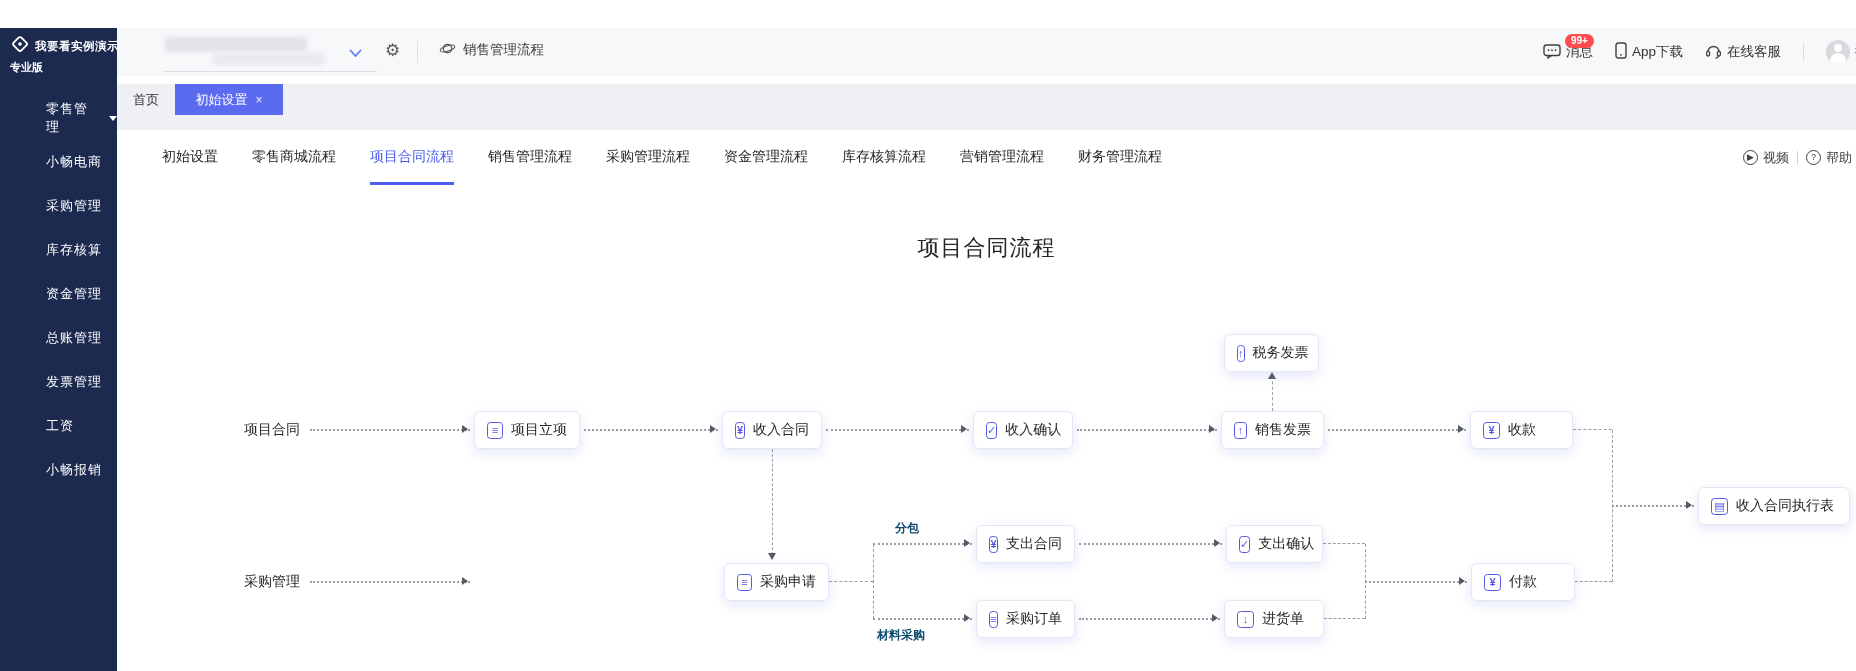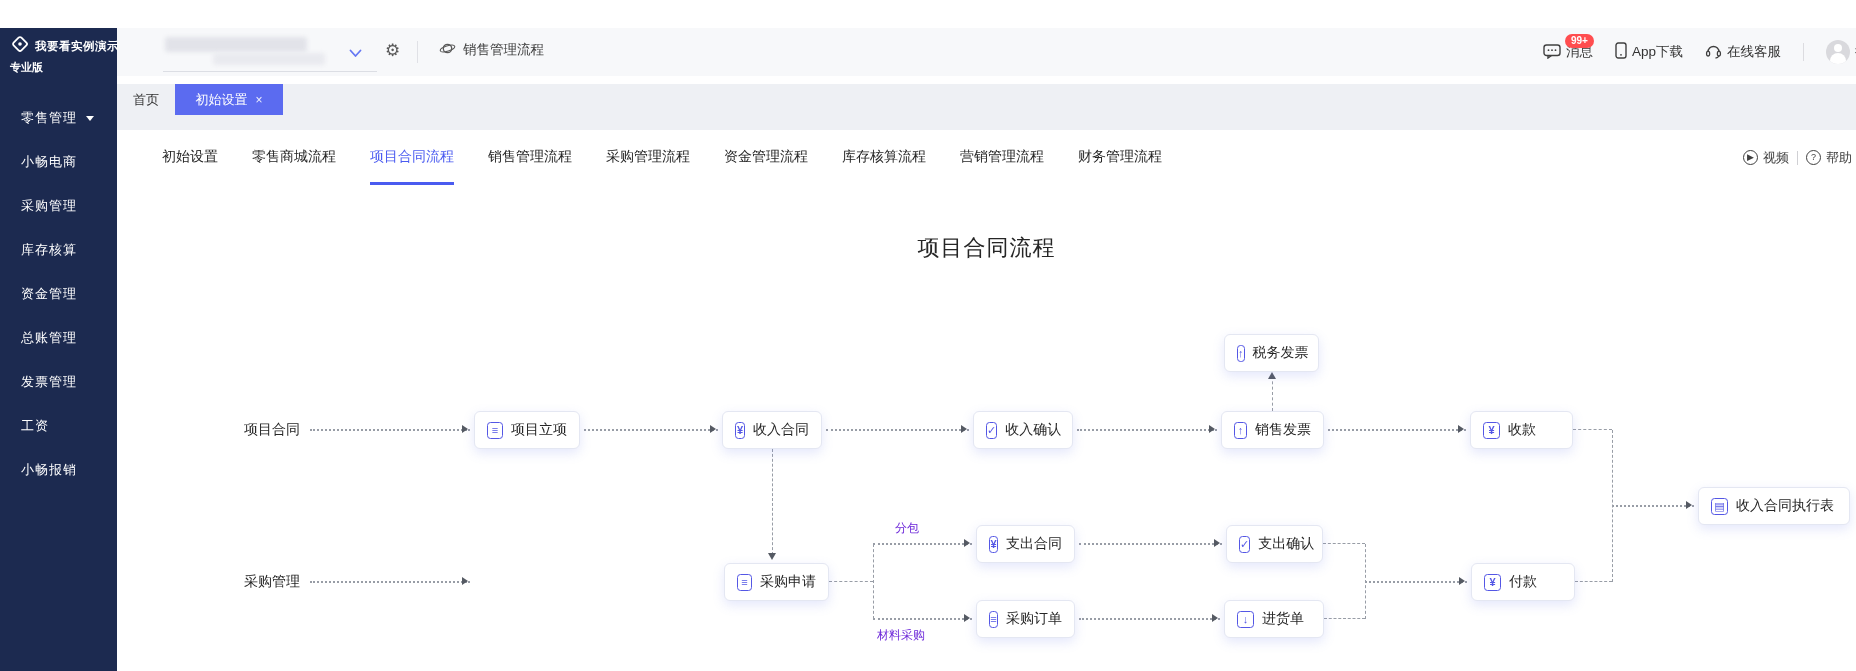--- a/index.html
+++ b/index.html
@@ -10,21 +10,21 @@
   
   #sidebar { left:0; top:28px; width:117px; height:643px; background:#1c2a50; color:#fff; z-index:5; }
   #logo-block { position:relative; height:50px; padding:6px 8px 0 10px; }
   #logo-row { display:flex; align-items:center; gap:5px; }
   #brand-text { font-size:11.5px; font-weight:600; letter-spacing:.5px; white-space:nowrap; }
   #edition-text { font-size:11px; margin-top:2px; font-weight:600; }
   .side-item { height:44px; display:flex; align-items:center; padding-left:21px; font-size:13px;
     font-weight:500; letter-spacing:1px; cursor:pointer; }
   .side-item .caret { width:0; height:0; border-left:4.5px solid transparent; border-right:4.5px solid transparent;
     border-top:5px solid #fff; margin-left:9px; }
-  #side-menu { padding-top:18px; }
+  #side-menu { padding-top:18px;padding-left:25px; }
 
   
   #topbar { left:117px; top:28px; width:1739px; height:48px; background:#f7f8fa; }
   #company-blob1 { left:48px; top:9px; width:142px; height:15px; background:#e2e3e9; border-radius:3px; filter:blur(2px); }
   #company-blob2 { left:96px; top:25px; width:112px; height:12px; background:#e9eaef; border-radius:3px; filter:blur(2px); }
   #company-underline { left:46px; top:43px; width:214px; border-top:1px solid #dcdee4; }
   #chevron-wrap { left:232px; top:16px; }
   #gear-wrap { left:268px; top:12px; font-size:17px; color:#595959; cursor:pointer; }
   #hdr-divider { left:300px; top:13px; width:1px; height:22px; background:#e0e1e6; }
   #demo-wrap { left:322px; top:13px; display:flex; align-items:center; gap:7px; font-size:13.5px; color:#404040; cursor:pointer; }
@@ -62,21 +62,21 @@
   #diagram-title { position:absolute; left:0; top:103px; width:100%; text-align:center; font-size:22px;
     color:#262626; font-weight:500; letter-spacing:1px; }
 
   
   .node { position:absolute; height:38px; background:#fff; border:1px solid #e4e7f2; border-radius:6px;
     box-shadow:0 4px 12px rgba(108,120,231,.18); display:flex; align-items:center; gap:8px;
     padding:0 12px; font-size:14px; color:#262626; cursor:pointer; white-space:nowrap; }
   .nicon { width:17px; height:17px; border:1.6px solid #5457e5; border-radius:3.5px; color:#5457e5;
     display:flex; align-items:center; justify-content:center; font-size:11px; font-weight:700; line-height:1; }
   .lane-label { position:absolute; font-size:14px; color:#262626; }
-  .edge-label { position:absolute; font-size:12px; color:#6d28d9; }
+  .edge-label { position:absolute; font-size:12px; color:#0c4a6e;font-weight:bold; }
 
   
   .dot-h { position:absolute; height:0; border-top:2px dotted #989da6; }
   .dot-h::after { content:""; position:absolute; right:-2px; top:-6px; border:4px solid transparent; border-left:6px solid #555a63; }
   .dash-h { position:absolute; height:0; border-top:1.4px dashed #989da6; }
   .dash-v { position:absolute; width:0; border-left:1.4px dashed #989da6; }
   .head-up { position:absolute; width:0; height:0; border:4.5px solid transparent; border-bottom:7px solid #555a63; }
   .head-down { position:absolute; width:0; height:0; border:4.5px solid transparent; border-top:7px solid #555a63; }
 </style>
 </head>

